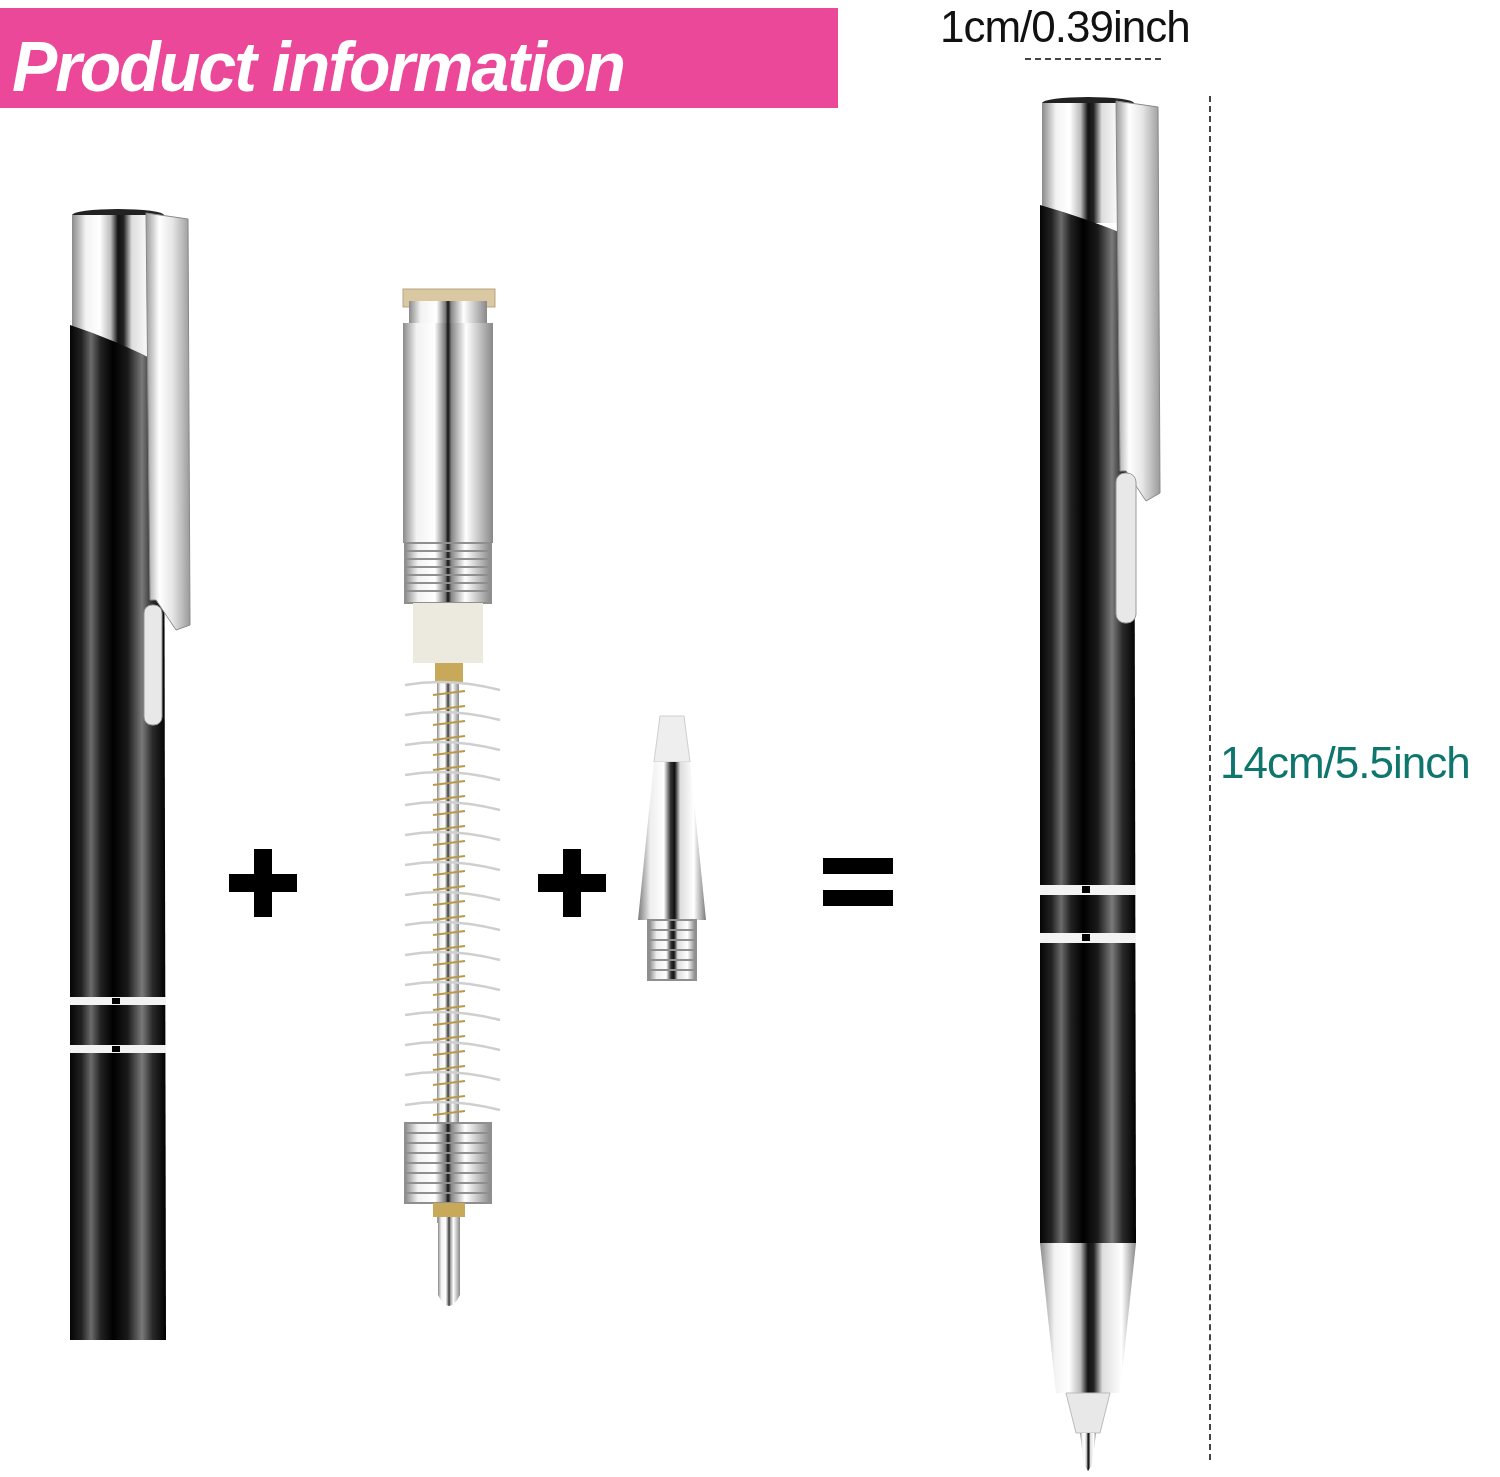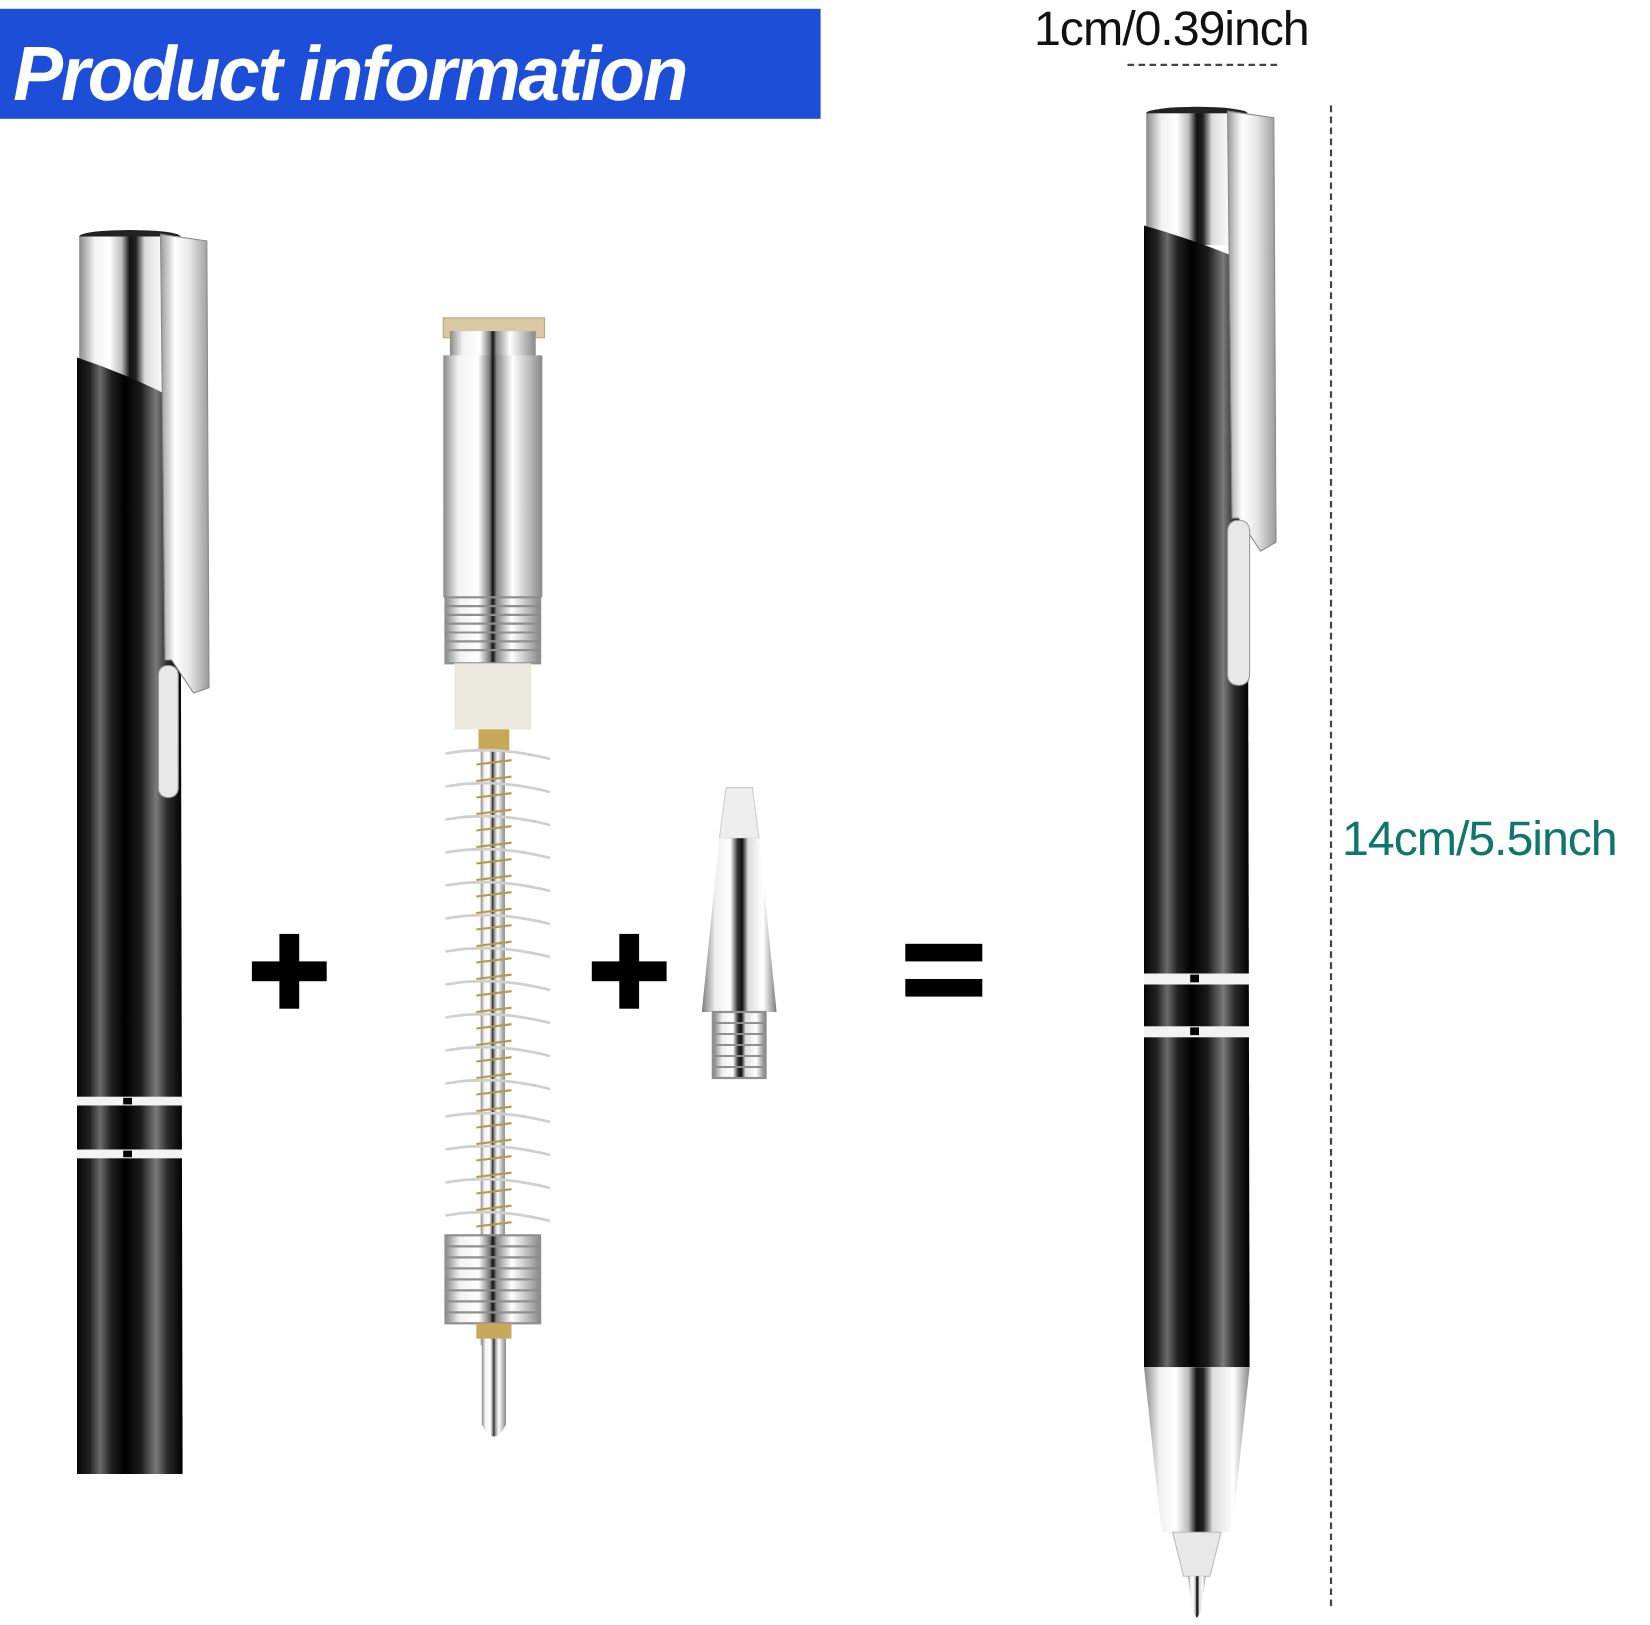--- a/index.html
+++ b/index.html
@@ -1,20 +1,20 @@
 <!DOCTYPE html>
 <html><head>
 <meta charset="utf-8">
 <style>
   html, body { margin:0; padding:0; background:#ffffff; }
   body { width:1500px; height:1477px; position:relative; overflow:hidden; font-family:"Liberation Sans", sans-serif; }
   .abs { position:absolute; }
 
   
-  .title-banner { left:0; top:8px; width:746px; height:100px; background:#1d4ed8; }
+  .title-banner { left:0; top:8px; width:838px; height:100px; background:#ec4899; }
   .title-text { left:12px; top:14px; color:#fff; font-family:"Liberation Sans", sans-serif; font-weight:bold; font-style:italic; font-size:70px; line-height:90px; letter-spacing:-2px; white-space:nowrap; transform:scaleX(0.97); transform-origin:left; }
 
   
   .dim-width-label { left:940px; top:2px; width:300px; text-align:left; font-size:44px; color:#111; letter-spacing:-1px; }
   .dim-width-line { left:1025px; top:58px; width:136px; border-top:2px dashed #444; }
   .dim-height-line { left:1209px; top:96px; height:1364px; border-left:2px dashed #444; }
   .dim-height-label { left:1220px; top:738px; font-size:44px; color:#0f766e; letter-spacing:-1px; white-space:nowrap; }
 
   
   .op { font-weight:900; color:#000; }

